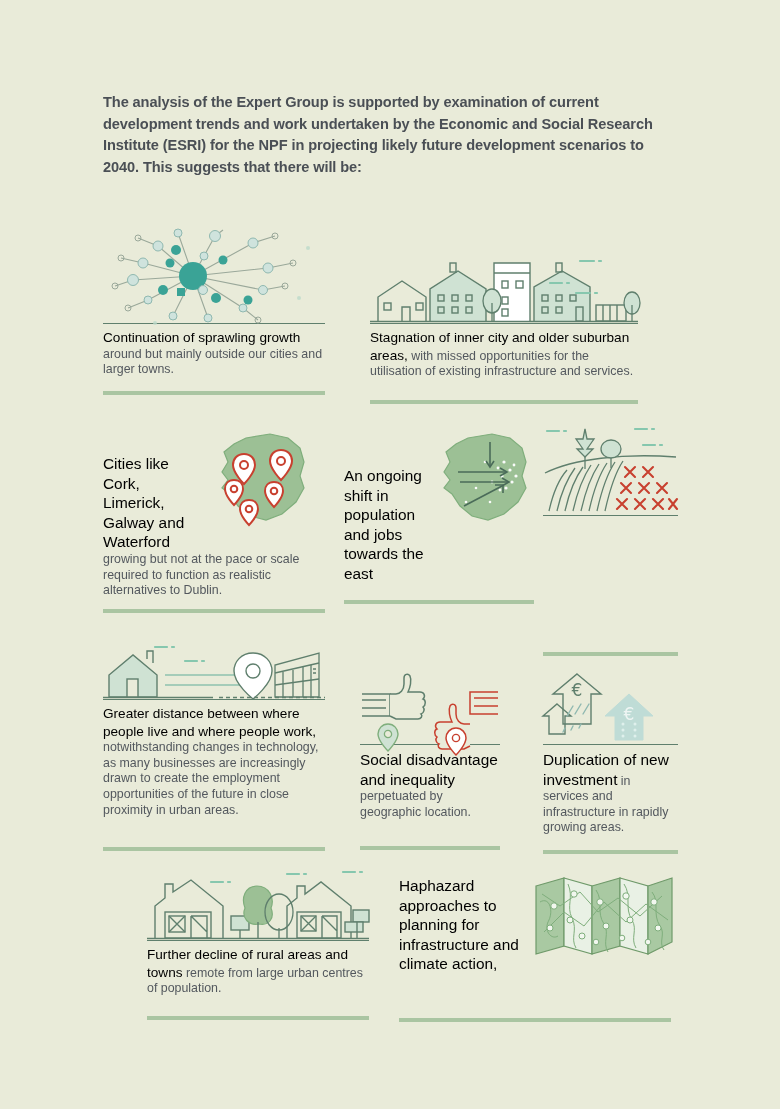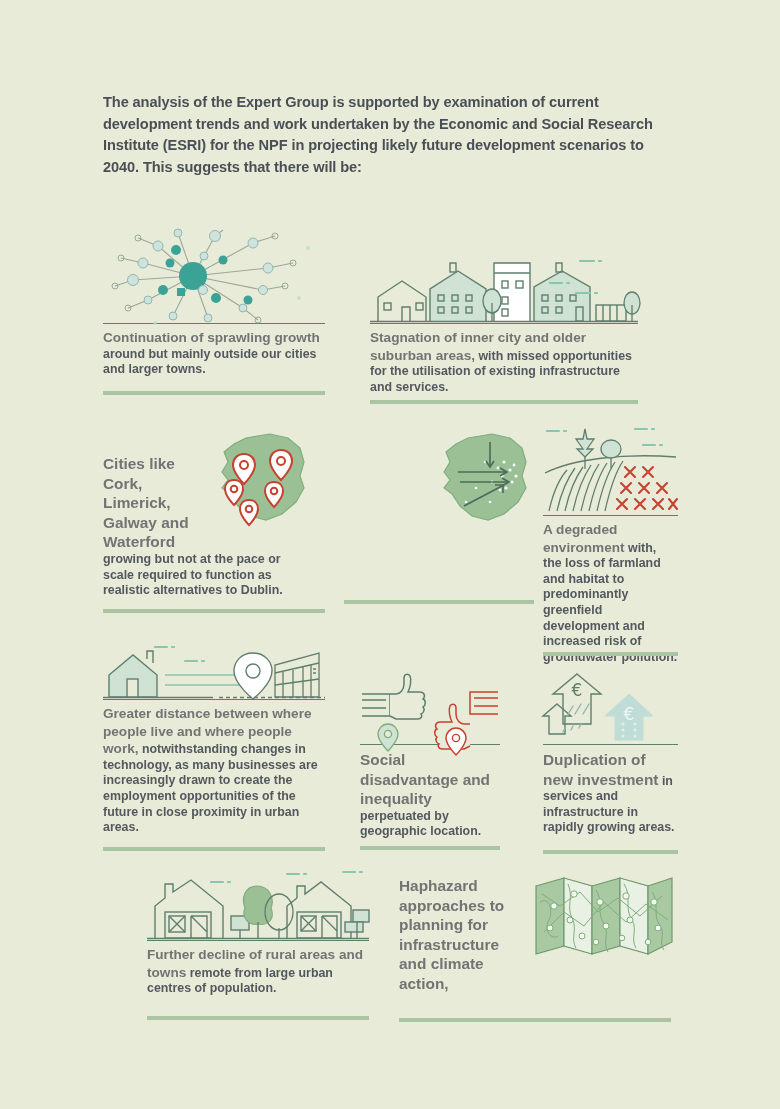--- a/index.html
+++ b/index.html
@@ -50,27 +50,27 @@
     background: #aac5a2;
     width: 100%;
   }
   .txt {
     font-size: 12.4px;
     line-height: 15.6px;
     color: #53585e;
     padding-top: 5px;
   }
   .txt .lead {
-    font-weight: bold;
+    font-weight: normal;
     font-size: 13.6px;
     line-height: 17.4px;
-    color: #737373;
+    color: #000000;
   }
   .txt .rest {
-    font-weight: bold;
+    font-weight: normal;
   }
   .big .lead {
     font-size: 15.4px;
     line-height: 19px;
   }
   
   .inline-art {
     position: absolute;
   }
   svg { display: block; overflow: visible; }
@@ -263,20 +263,23 @@
           <path d="M56 29 L60 35 L64 29"></path>
           <path d="M28 40 L76 40"></path>
           <path d="M70 36 L77 40 L70 44"></path>
           <path d="M30 50 L78 50"></path>
           <path d="M72 46 L79 50 L72 54"></path>
           <path d="M34 74 L72 54"></path>
           <path d="M65 53 L73 53 L73 61"></path>
         </g>
       </svg>
     </div>
+    <div class="txt big" style="padding-top:28px; width:88px;">
+      <span class="lead">An ongoing shift in population and jobs towards the east</span>
+    </div>
     <div class="rule-bottom" style="position:absolute; top:162px; left:0;"></div>
   </div>
 
   <div class="block" style="left:543px; top:425px; width:135px;">
     <div class="art" style="height:90px;">
       <svg width="135" height="90" viewBox="0 0 135 90">
         <g stroke="#5f7f6d" stroke-width="1.3" fill="none">
 
           <path d="M2 48 C 30 34 80 28 133 32"></path>
 
@@ -308,23 +311,20 @@
         </g>
 
         <g stroke="#86c7ae" stroke-width="2.2" stroke-linecap="round">
           <path d="M4 6 L16 6 M21 6 L23 6"></path>
           <path d="M92 4 L104 4 M109 4 L111 4"></path>
           <path d="M100 20 L112 20 M117 20 L119 20"></path>
         </g>
       </svg>
     </div>
     <div class="rule-top"></div>
-    <div class="txt">
-      <span class="lead">A degraded environment</span><span class="rest"> with, the loss of farmland and habitat to predominantly greenfield development and increased risk of groundwater pollution.</span>
-    </div>
     <div class="rule-bottom" style="position:absolute; top:227px; left:0;"></div>
   </div>
 
   <div class="block" style="left:103px; top:645px; width:222px;">
     <div class="art" style="height:54px;">
       <svg width="222" height="54" viewBox="0 0 222 54">
 
         <g stroke="#5f7f6d" stroke-width="1.4">
           <path d="M6 52 L6 30 L30 10 L54 30 L54 52 Z" fill="#cfe2d3"></path>
           <path d="M44 14 L44 6 L50 6 L50 18" fill="none"></path>

